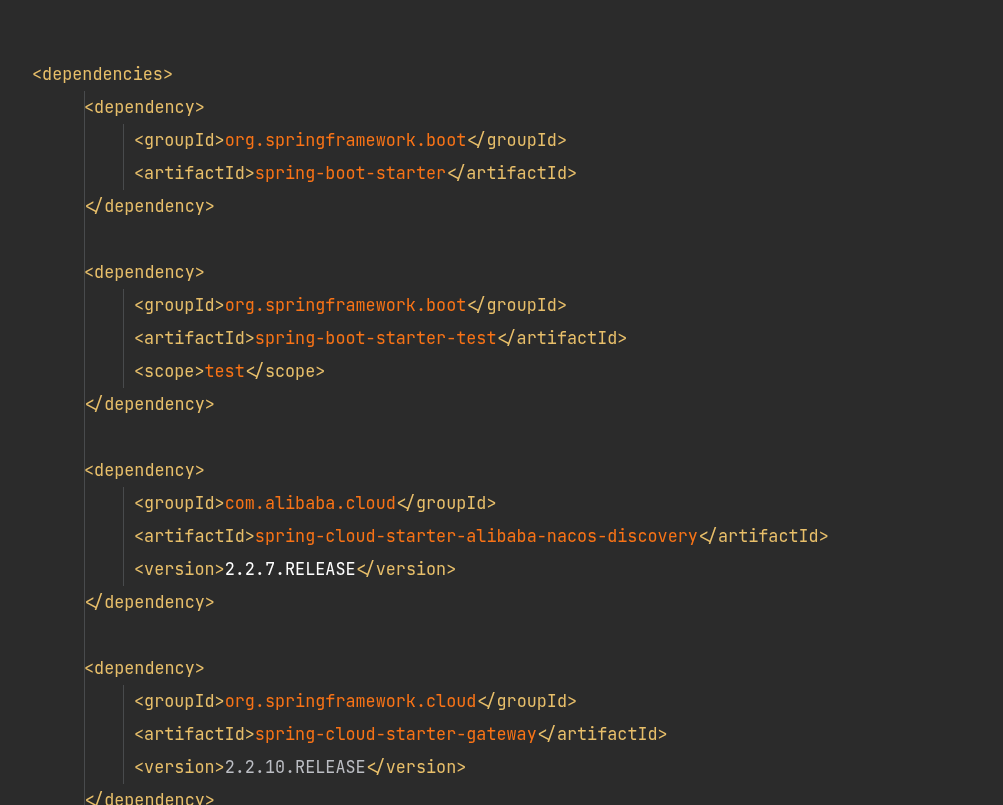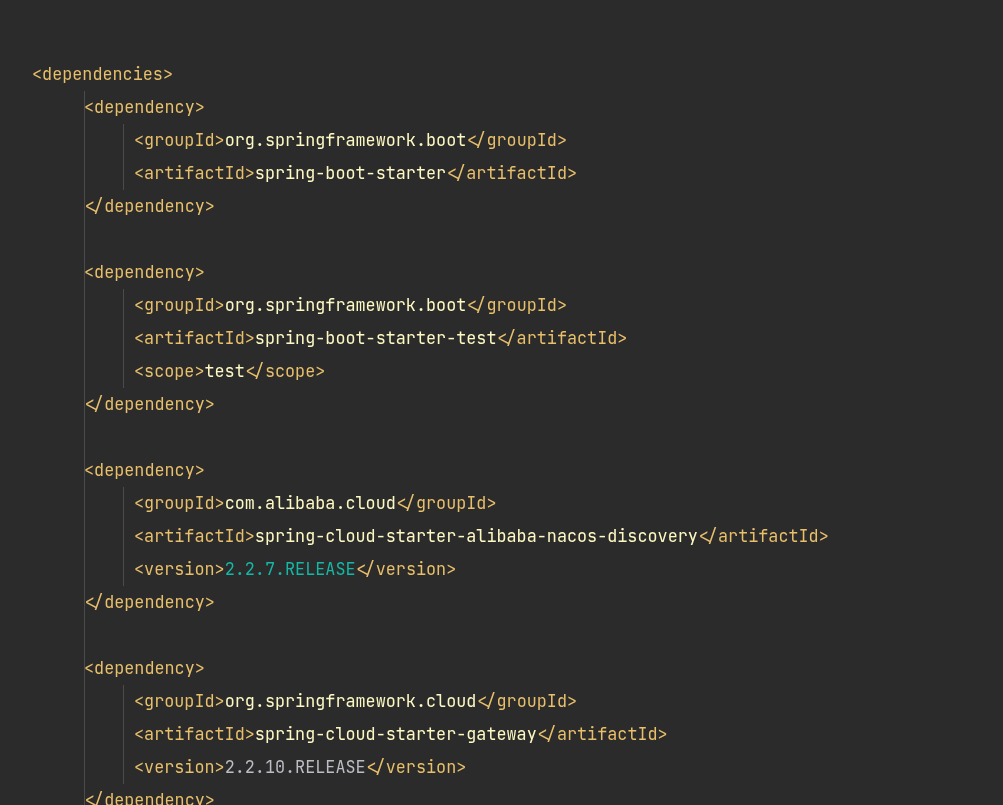--- a/index.html
+++ b/index.html
@@ -21,23 +21,23 @@
     white-space: pre;
     margin-top: 38px;
   }
   .line {
     display: block;
     height: 33px;
     position: relative;
     padding-left: 32px;
   }
   .tag     { color: #e8bf6a; }   
-  .text    { color: #fef9c3; }   
+  .text    { color: #f97316; }   
   .value   { color: #bcbec4; }   
-  .version-hl { color: #14b8a6; } 
+  .version-hl { color: #ffffff; } 
   .guide {
     position: absolute;
     top: 0;
     bottom: 0;
     width: 0;
     border-left: 1px solid #494b4d;
   }
 </style>
 </head>
 <body>

